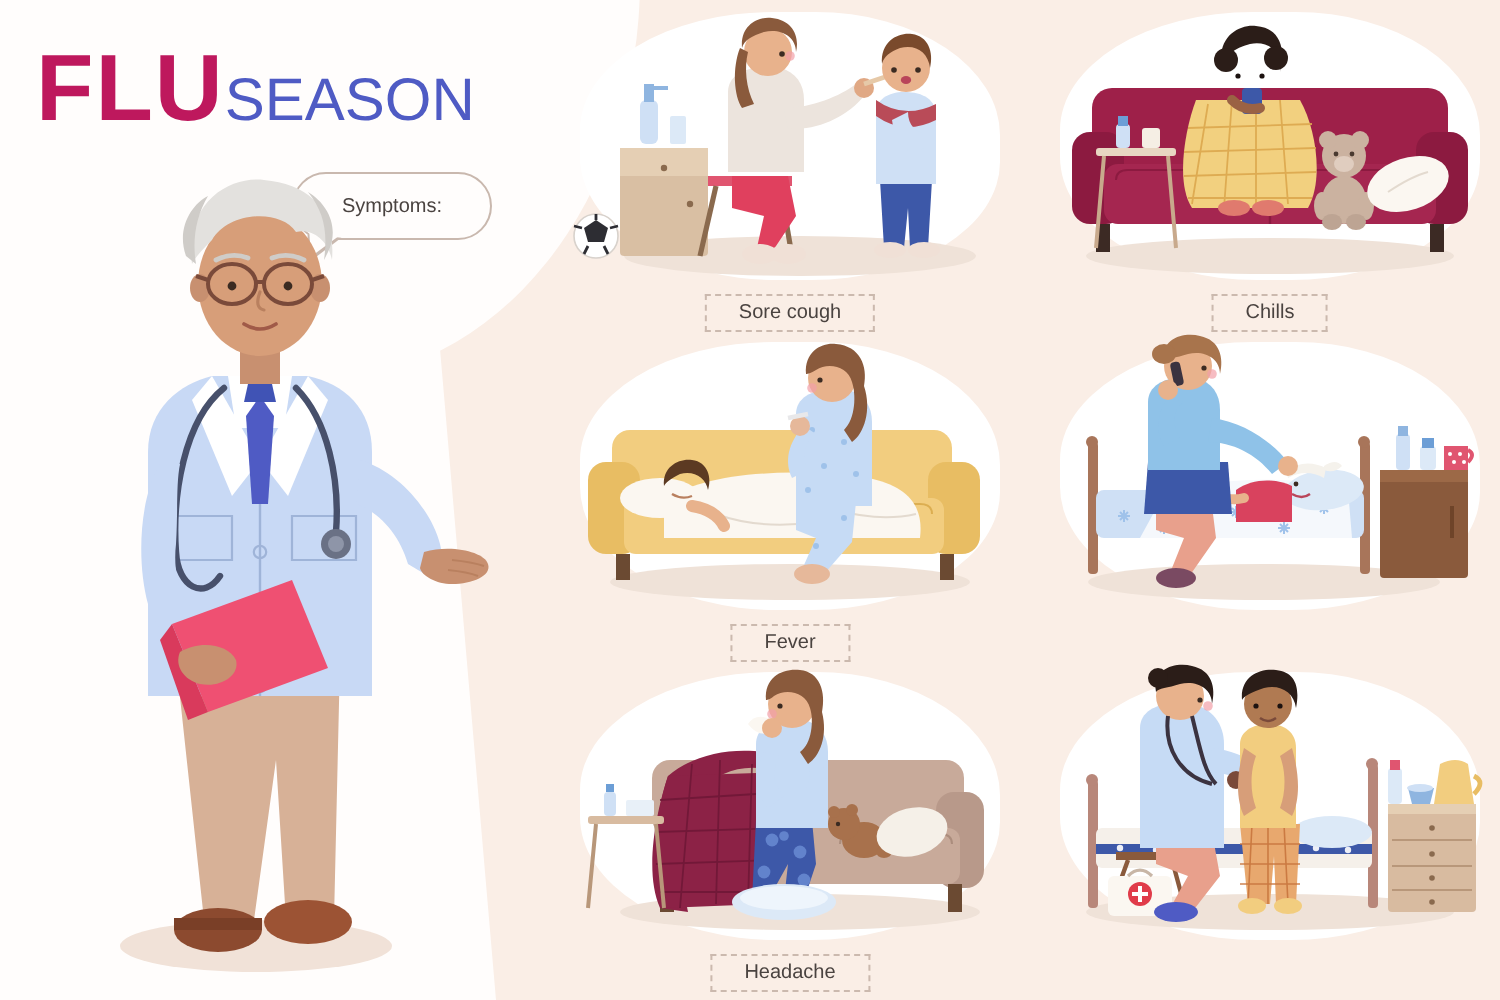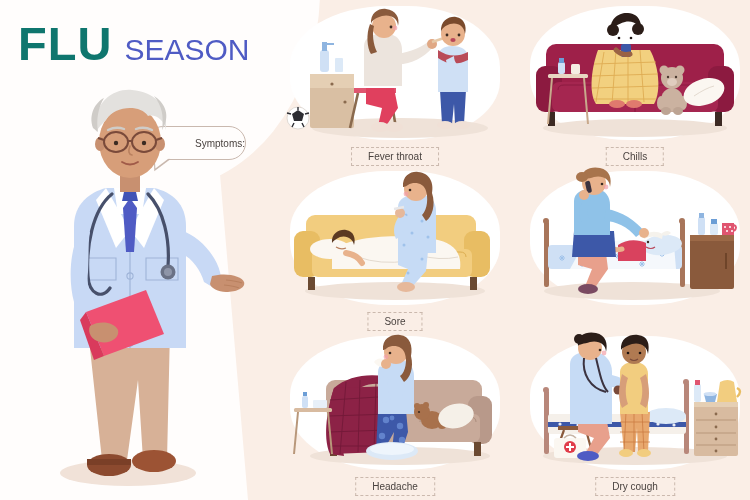--- a/index.html
+++ b/index.html
@@ -22,32 +22,32 @@
   .bg-beige-soft {
     position:absolute; top:-40px; left:150px; width:170px; height:230px;
     background:#fffdfc;
     border-bottom-right-radius:160px 200px;
   }
 
   
   .title { position:absolute; left:18px; top:16px; white-space:nowrap; }
   .title .flu {
     font-size:47px; font-weight:bold; letter-spacing:1px;
-    color:#0f766e; vertical-align:baseline;
+    color:#be185d; vertical-align:baseline;
   }
   .title .season {
     font-size:30px; font-weight:normal; letter-spacing:0px;
-    color:#4f5bc4; vertical-align:baseline;margin-left:12px;
+    color:#4f5bc4; vertical-align:baseline;
   }
 
   
   .bubble {
     position:absolute; left:146px; top:86px; width:100px; height:34px;
     background:#fffdfc; border:1.2px solid #c9b8ae; border-radius:17px;
-    display:flex; align-items:center; justify-content:flex-end;margin-top:40px;
+    display:flex; align-items:center; justify-content:center;
   }
   .bubble span { font-size:10px; color:#4a4340; }
   .bubble:before {
     content:""; position:absolute; left:6px; bottom:-13px;
     width:0; height:0;
     border-left:2px solid transparent;
     border-right:15px solid transparent;
     border-top:14px solid #c9b8ae;
     transform:rotate(6deg);
   }
@@ -222,21 +222,21 @@
           <path d="M156 52 C156 46 162 42 170 42 C180 42 186 46 186 54 L186 88 L156 88 Z" fill="#cfe0f5"></path>
           <path d="M156 46 q14 10 30 2 l0 8 q-16 8 -30 -2 z" fill="#b94b58"></path>
           <path d="M164 56 C166 70 172 74 180 70 L184 62 C178 64 172 60 172 52 Z" fill="#cfe0f5"></path>
           <circle cx="171" cy="30" r="12" fill="#e8b28c"></circle>
           <path d="M159 28 C158 16 168 12 174 13 C182 14 185 22 183 30 C182 22 176 18 168 20 C163 22 160 24 159 28 Z" fill="#7a4a2c"></path>
           <circle cx="165" cy="31" r="1.4" fill="#3b2b22"></circle>
           <circle cx="177" cy="31" r="1.4" fill="#3b2b22"></circle>
           <ellipse cx="171" cy="36" rx="2.6" ry="2" fill="#b9455a"></ellipse>
         </svg>
       </div>
-      <div class="label">Fever throat</div>
+      <div class="label">Sore cough</div>
     </div>
 
     <div class="card" style="left:240px; top:0px;text-decoration:underline;">
       <div class="blob"></div>
       <div class="scene">
         <svg viewBox="0 0 226 138" width="226" height="138">
           <ellipse cx="113" cy="124" rx="92" ry="9" fill="#efe2d8"></ellipse>
 
           <rect x="24" y="40" width="178" height="42" rx="10" fill="#9e2049"></rect>
           <rect x="14" y="62" width="26" height="46" rx="9" fill="#8c1a40"></rect>
@@ -331,21 +331,21 @@
           </g>
           <path d="M120 44 C112 52 110 62 114 70 L122 66 C119 60 120 52 126 48 Z" fill="#c6dbf5"></path>
           <circle cx="118" cy="44" r="5" fill="#e6b89a"></circle>
           <path d="M112 40 L122 38" stroke="#e8e8ea" stroke-width="2.4"></path>
           <circle cx="134" cy="20" r="12" fill="#e8b28c"></circle>
           <path d="M121 18 C120 6 130 2 136 3 C148 4 152 14 150 24 C154 36 150 48 144 52 L140 46 C146 40 146 28 144 22 C142 14 132 12 126 16 C123 18 121 18 121 18 Z" fill="#8a5a3c"></path>
           <circle cx="128" cy="21" r="1.3" fill="#3b2b22"></circle>
           <circle cx="124" cy="25" r="2.4" fill="#f2a0a8" opacity="0.7"></circle>
         </svg>
       </div>
-      <div class="label">Sore</div>
+      <div class="label">Fever</div>
     </div>
 
     <div class="card" style="left:240px; top:165px;">
       <div class="blob"></div>
       <div class="scene">
         <svg viewBox="0 0 226 138" width="226" height="138">
           <ellipse cx="110" cy="122" rx="88" ry="9" fill="#efe2d8"></ellipse>
 
           <rect x="22" y="52" width="5" height="66" rx="2" fill="#a8755a"></rect>
           <circle cx="24" cy="52" r="3" fill="#a8755a"></circle>
@@ -542,17 +542,16 @@
           <circle cx="194" cy="117" r="1.4" fill="#8a6a4e"></circle>
 
           <path d="M198 48 q8 -4 14 0 l3 20 h-20 z" fill="#f2cd7f"></path>
           <path d="M215 54 q6 3 0 9" stroke="#e8bd63" stroke-width="2.4" fill="none"></path>
           <path d="M182 60 h13 l-2 8 h-9 z" fill="#8fb5e0"></path>
           <ellipse cx="188" cy="60" rx="6.5" ry="2" fill="#cfe0f5"></ellipse>
           <rect x="172" y="50" width="7" height="18" rx="2" fill="#dce9f7"></rect>
           <rect x="173" y="46" width="5" height="5" fill="#e05570"></rect>
         </svg>
       </div>
-      <div class="label">Dry cough</div>
     </div>
 
   </div>
 </div>
 
 </body></html>

